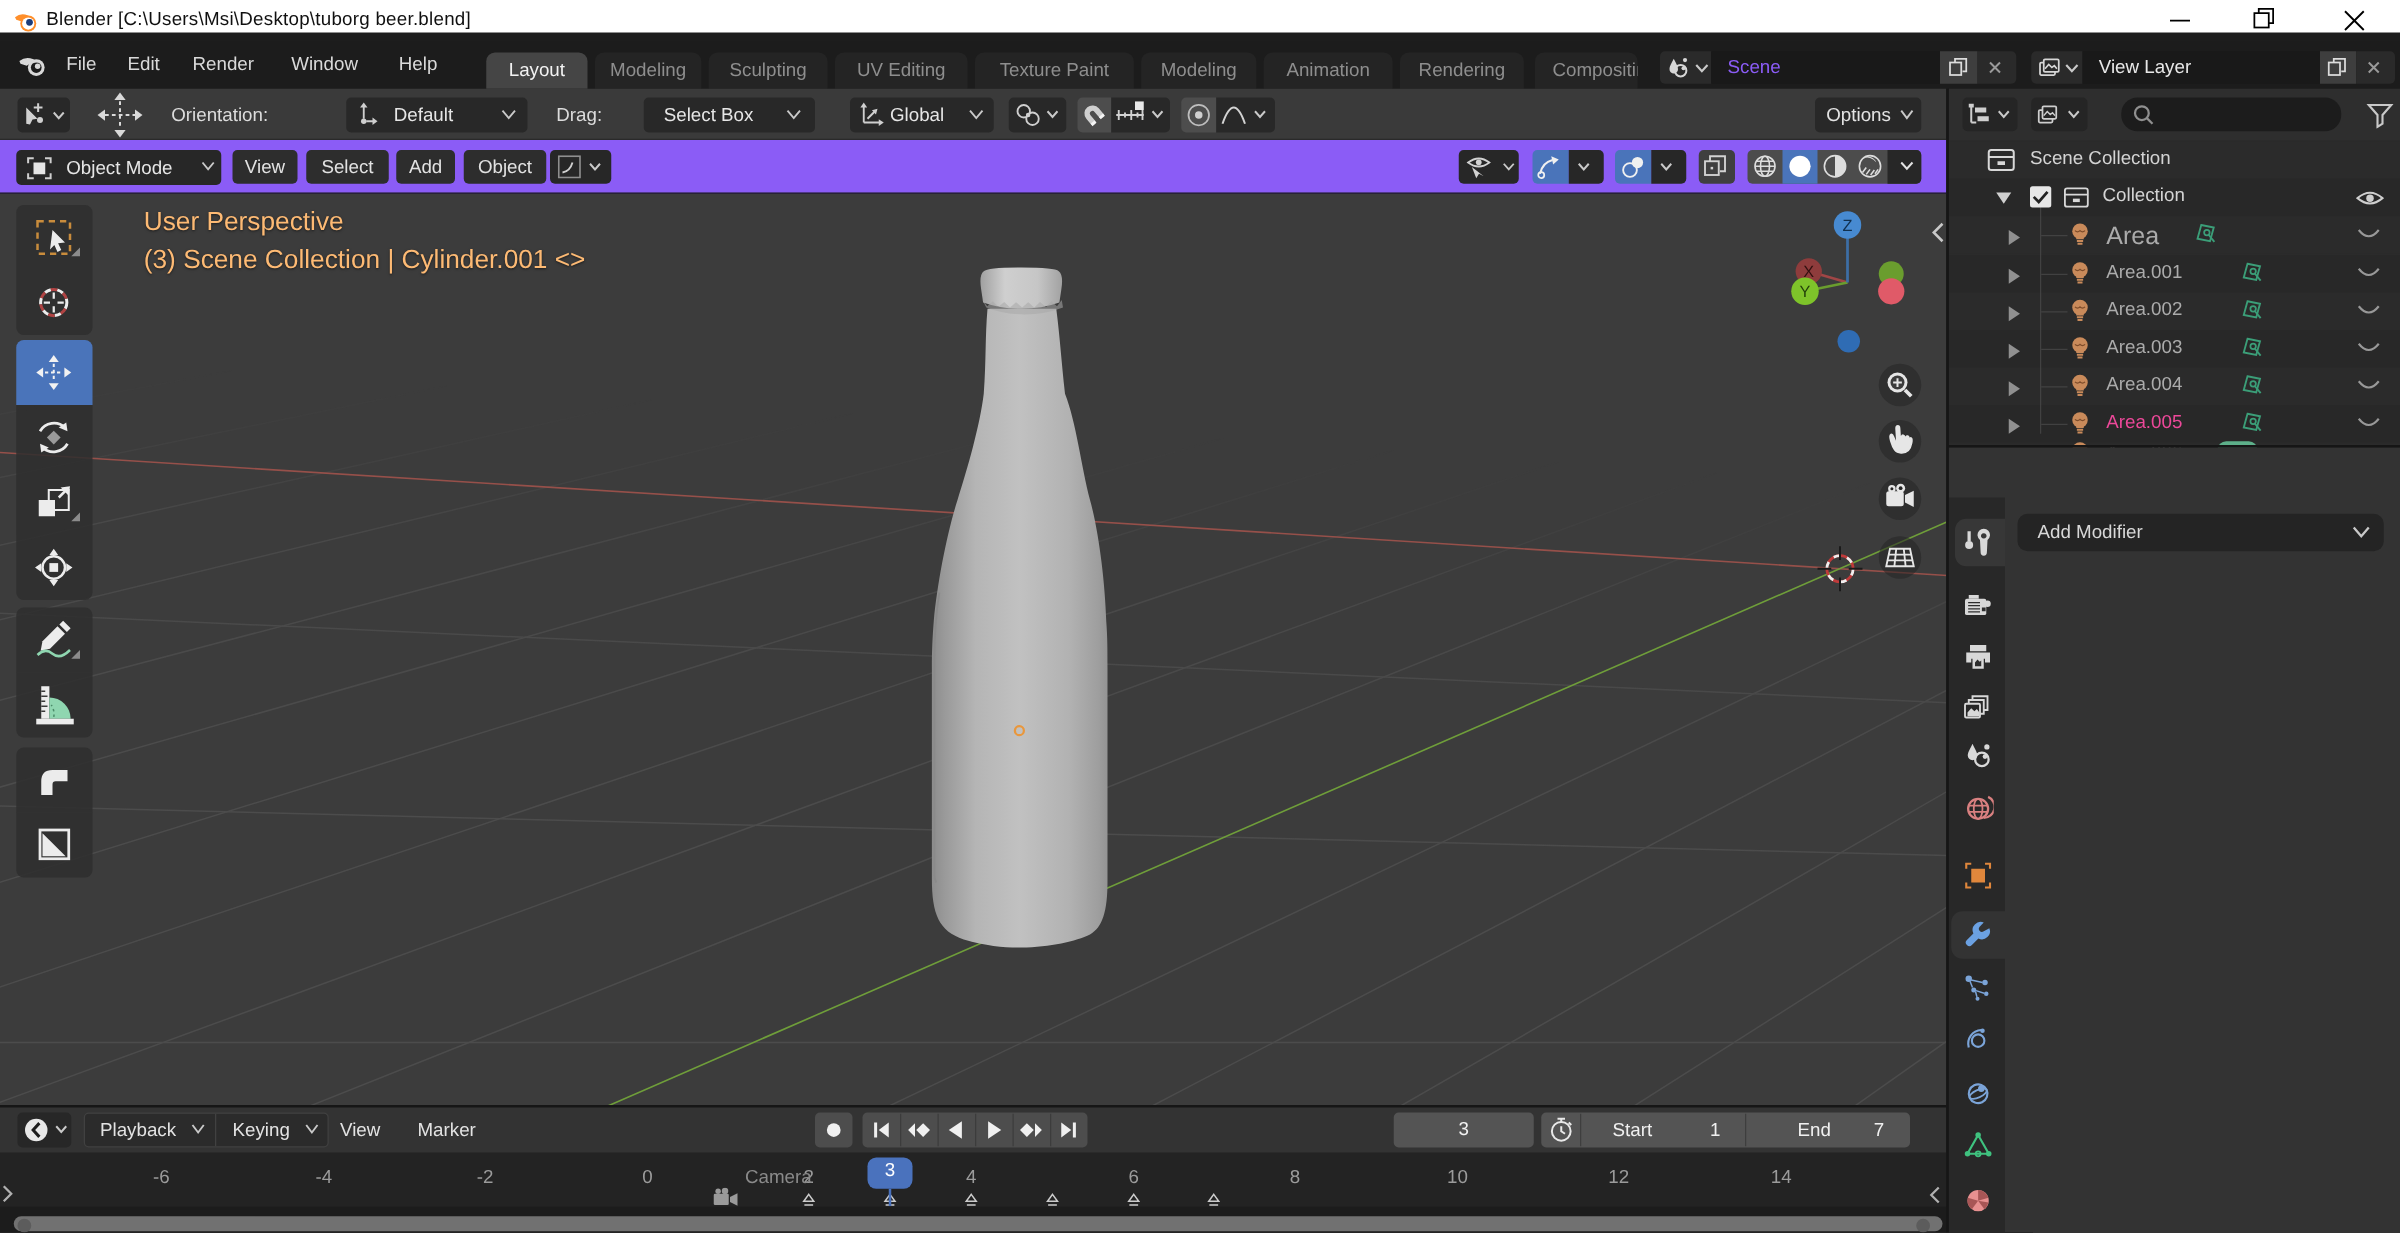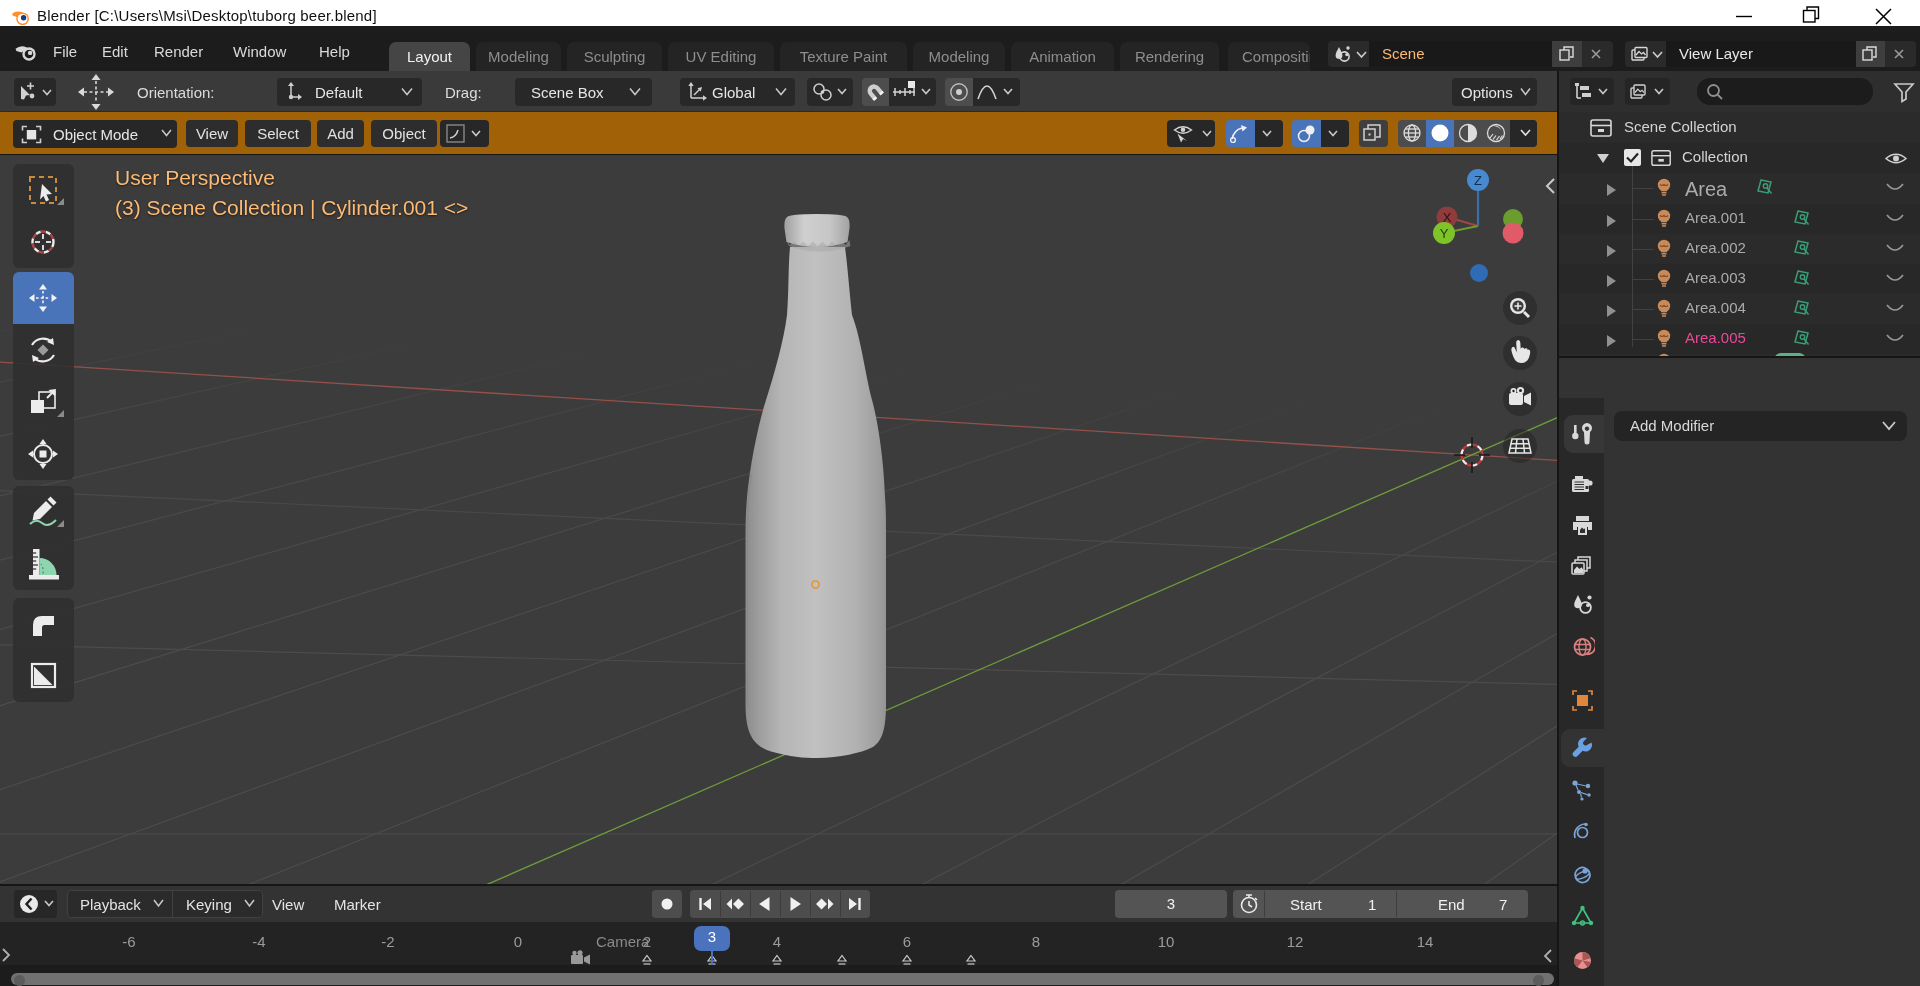--- a/index.html
+++ b/index.html
@@ -12,21 +12,21 @@
 
 #menubar { position:absolute; left:0; top:33px; width:1920px; height:38px; background:#1c1c1c; }
 .menu { position:absolute; top:0; height:38px; line-height:38px; font-size:15px; color:#dadada; }
 .tab { position:absolute; top:9px; height:29px; line-height:29px; font-size:15px; color:#8e8e8e;
   background:#242424; border-radius:7px 7px 0 0; text-align:center; }
 .tab.active { background:#454545; color:#f2f2f2; }
 
 #toolrow { position:absolute; left:0; top:71px; width:1557px; height:41px; background:#3a3a3a;
   border-bottom:1px solid #2a2a2a;}
 
-#vphead { position:absolute; left:0; top:112px; width:1557px; height:43px; background:#a16207; }
+#vphead { position:absolute; left:0; top:112px; width:1557px; height:43px; background:#8b5cf6; }
 .vmenu { position:absolute; top:8px; height:27px; line-height:27px; font-size:15px; color:#e2e2e2;
   background:#2d2d2d; border-radius:4px; text-align:center;}
 
 .wdg { position:absolute; background:#282828; border-radius:4px; color:#e3e3e3; font-size:15px; }
 .lbl { position:absolute; color:#dcdcdc; font-size:15px; }
 
 #viewport { position:absolute; left:0; top:155px; width:1557px; height:729px; background:#3c3c3c; overflow:hidden;}
 #vptext { position:absolute; left:115px; top:8px; color:#fdba74; font-size:21px;
   text-shadow:0 1px 2px rgba(0,0,0,0.55); line-height:30px;}
 
@@ -89,21 +89,21 @@
 
 <div class="abs" style="left:1328px;top:8px;width:285px;height:26px;">
  <div class="abs" style="left:0;top:0;width:41px;height:26px;background:#2a2a2a;border-radius:4px 0 0 4px;"></div>
  <svg class="abs" style="left:3px;top:3px" width="36" height="20" viewBox="0 0 36 20">
   <path d="M8 3 C6 7 4.6 9 4.6 11.4 a3.4 3.4 0 0 0 6.8 0 C11.4 9 10 7 8 3Z" fill="#d6d6d6"></path>
   <circle cx="13.5" cy="12.5" r="4.6" fill="none" stroke="#d6d6d6" stroke-width="1.6"></circle>
   <circle cx="15.8" cy="10.6" r="1.6" fill="#d6d6d6"></circle>
   <circle cx="17" cy="4" r="1.7" fill="#d6d6d6"></circle>
   <path d="M26 8 l4.5 5 l4.5 -5" fill="none" stroke="#c9c9c9" stroke-width="1.7"></path>
  </svg>
- <div class="abs" style="left:41px;top:0;width:183px;height:26px;background:#191919;color:#fdba74;font-size:15px;line-height:26px;padding-left:13px;">Scene</div>
+ <div class="abs" style="left:41px;top:0;width:183px;height:26px;background:#191919;color:#8b5cf6;font-size:15px;line-height:26px;padding-left:13px;">Scene</div>
  <div class="abs" style="left:224px;top:0;width:30px;height:26px;background:#3e3e3e;"></div>
  <svg class="abs" style="left:230px;top:4px" width="18" height="18" viewBox="0 0 18 18">
   <rect x="2" y="5" width="9" height="10" fill="none" stroke="#dcdcdc" stroke-width="1.4"></rect>
   <path d="M6 5 V2 h9 v10 h-3" fill="none" stroke="#dcdcdc" stroke-width="1.4"></path>
  </svg>
  <div class="abs" style="left:254px;top:0;width:31px;height:26px;background:#2a2a2a;border-radius:0 4px 4px 0;"></div>
  <svg class="abs" style="left:261px;top:6px" width="14" height="14" viewBox="0 0 14 14">
   <path d="M3 3 L11 11 M11 3 L3 11" stroke="#9a9a9a" stroke-width="1.6"></path>
  </svg>
 </div>
@@ -156,21 +156,21 @@
  <path d="M7 1 l3 4 h-6Z" fill="#cfcfcf"></path>
         <path d="M18 16 l-4 -3 v6Z" fill="#cfcfcf"></path>
  <circle cx="7" cy="16" r="2.2" fill="#cfcfcf"></circle>
 </svg>
 <div class="lbl" style="left:315px;top:13px;color:#e6e6e6;">Default</div>
 <svg class="abs" style="left:400px;top:15px" width="14" height="12" viewBox="0 0 14 12">
  <path d="M2 2.5 l5 6 l5 -6" fill="none" stroke="#c9c9c9" stroke-width="1.5"></path>
       </svg>
 <div class="lbl" style="left:445px;top:13px;">Drag:</div>
 <div class="wdg" style="left:515px;top:7px;width:137px;height:28px;"></div>
-<div class="lbl" style="left:531px;top:13px;color:#e6e6e6;">Scene Box</div>
+<div class="lbl" style="left:531px;top:13px;color:#e6e6e6;">Select Box</div>
 <svg class="abs" style="left:628px;top:15px" width="14" height="12" viewBox="0 0 14 12">
  <path d="M2 2.5 l5 6 l5 -6" fill="none" stroke="#c9c9c9" stroke-width="1.5"></path>
       </svg>
 <div class="wdg" style="left:680px;top:7px;width:115px;height:28px;"></div>
 <svg class="abs" style="left:686px;top:10px" width="22" height="22" viewBox="0 0 22 22">
  <g stroke="#cfcfcf" stroke-width="1.5" fill="none">
   <line x1="5" y1="4" x2="5" y2="17"></line>
           <line x1="5" y1="17" x2="18" y2="17"></line>
   <line x1="8" y1="14" x2="14" y2="8"></line>
  </g>

